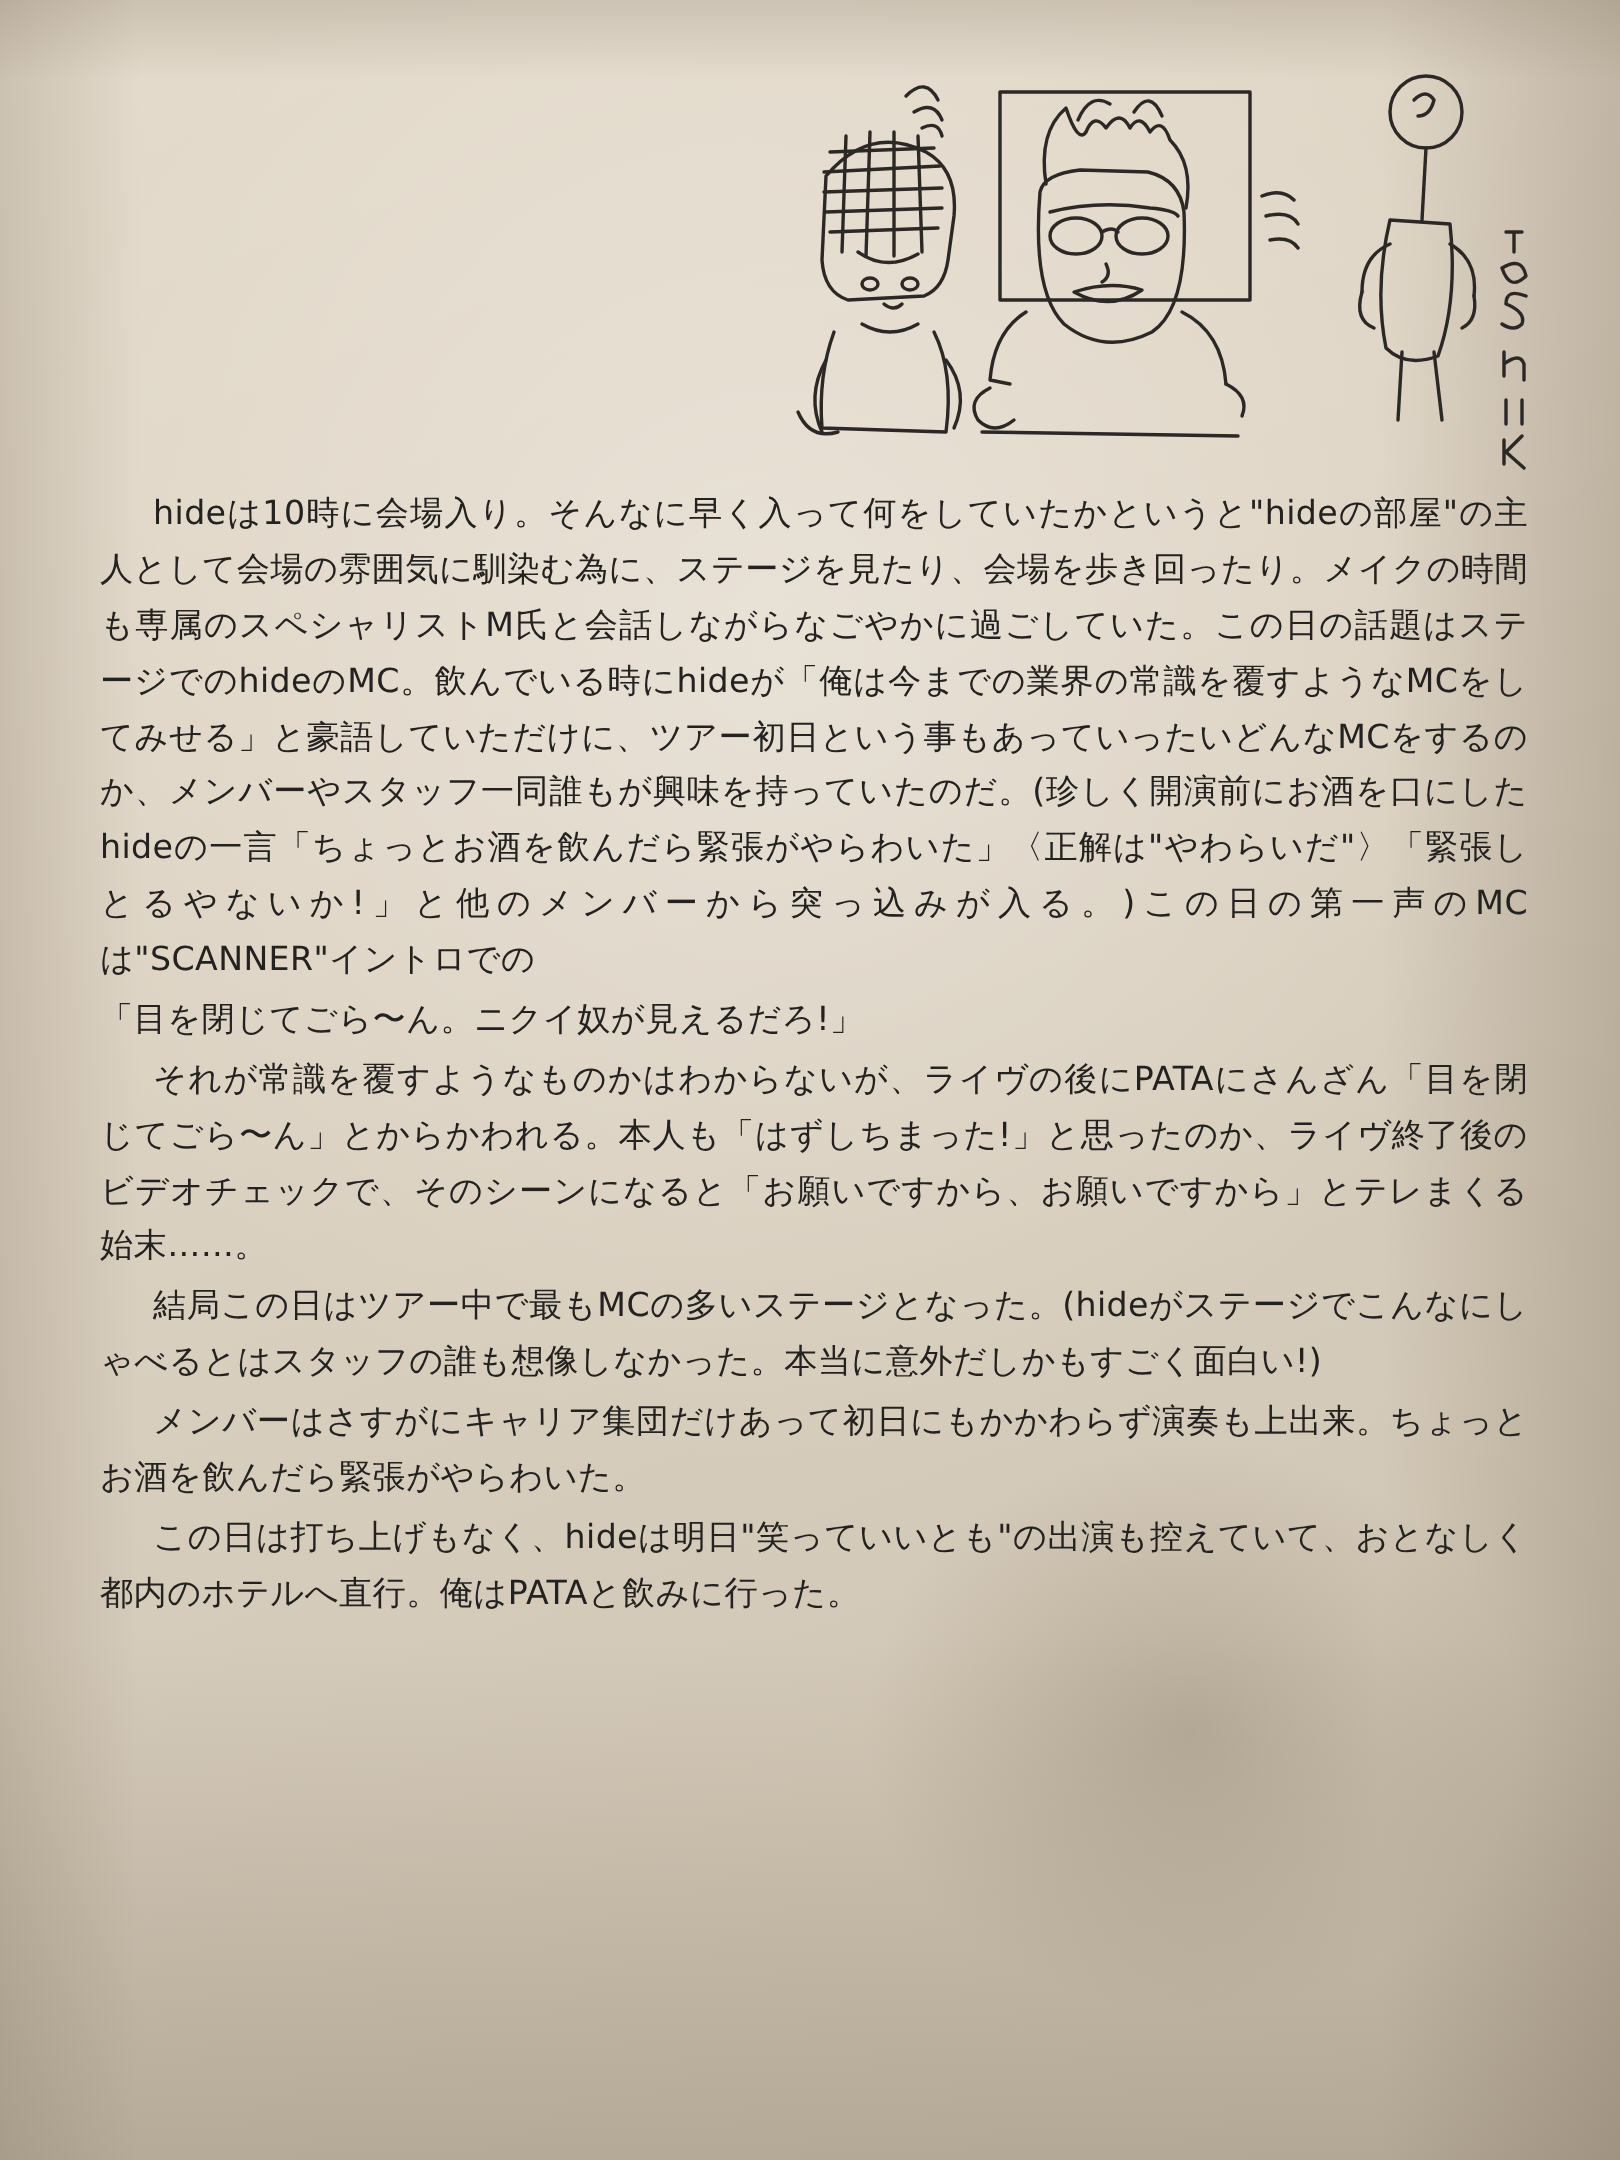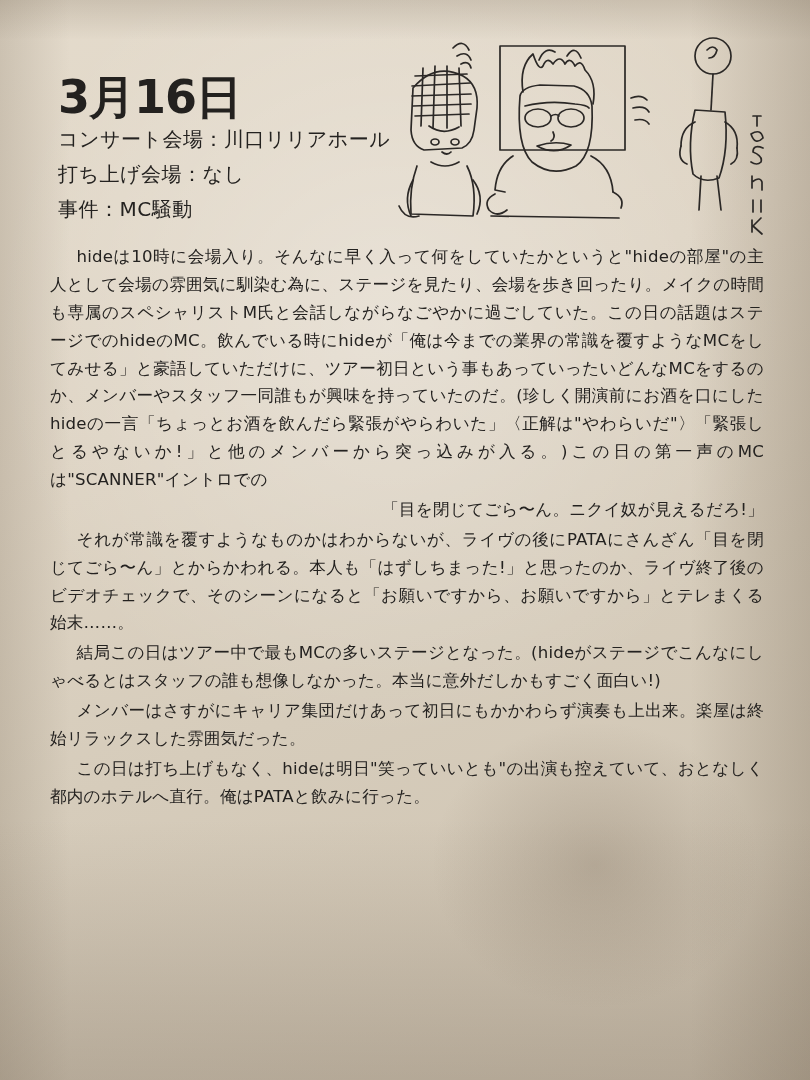--- a/index.html
+++ b/index.html
@@ -95,43 +95,37 @@
     font-size: 16.6px;
     line-height: 1.68;
     letter-spacing: 0.2px;
     text-align: justify;
   }
   #body-text p {
     margin: 0 0 2px 0;
   }
   p.indent { text-indent: 1.6em; }
   p.center {
-    text-align: right;
+    text-align: left;
     margin-top: 13px;
     margin-bottom: 9px;
   }
   p.tight { margin-bottom: 0; }
 </style>
 </head>
 <body>
 
 <div id="page">
 
   <div class="shade shade-top"></div>
   <div class="shade shade-left"></div>
   <div class="shade shade-right"></div>
   <div class="shade shade-bottom"></div>
   <div class="shade shade-blob"></div>
 
-  <div id="header-block">
-    <div id="date-title">3月16日</div>
-    <div class="meta-line">コンサート会場：川口リリアホール</div>
-    <div class="meta-line">打ち上げ会場：なし</div>
-    <div class="meta-line">事件：MC騒動</div>
-  </div>
 
   <div id="doodle">
     <svg width="390" height="215" viewBox="0 0 390 215" fill="none" stroke="#2b2826" stroke-width="1.7" stroke-linecap="round" stroke-linejoin="round">
 
       <g>
 
         <path d="M18 58 q22 -26 50 -12 q16 9 14 32 l-3 22 q-2 14 -12 18 l-38 2 q-12 -4 -13 -20 z"></path>
         <path d="M20 46 l52 -2 M17 56 l58 -3 M17 66 l59 -2 M18 76 l58 -2 M20 86 l54 -2"></path>
         <path d="M28 38 l-2 58 M40 36 l-2 62 M52 36 l0 62 M64 38 l2 58"></path>
 
@@ -196,17 +190,17 @@
         <path d="M357 190 l0 12 M366 188 l-8 8 l9 8"></path>
       </g>
     </svg>
   </div>
 
   <div id="body-text">
     <p class="indent">hideは10時に会場入り。そんなに早く入って何をしていたかというと"hideの部屋"の主人として会場の雰囲気に馴染む為に、ステージを見たり、会場を歩き回ったり。メイクの時間も専属のスペシャリストM氏と会話しながらなごやかに過ごしていた。この日の話題はステージでのhideのMC。飲んでいる時にhideが「俺は今までの業界の常識を覆すようなMCをしてみせる」と豪語していただけに、ツアー初日という事もあっていったいどんなMCをするのか、メンバーやスタッフ一同誰もが興味を持っていたのだ。(珍しく開演前にお酒を口にしたhideの一言「ちょっとお酒を飲んだら緊張がやらわいた」〈正解は"やわらいだ"〉「緊張しとるやないか!」と他のメンバーから突っ込みが入る。)この日の第一声のMCは"SCANNER"イントロでの</p>
     <p class="center">「目を閉じてごら〜ん。ニクイ奴が見えるだろ!」</p>
     <p class="indent">それが常識を覆すようなものかはわからないが、ライヴの後にPATAにさんざん「目を閉じてごら〜ん」とからかわれる。本人も「はずしちまった!」と思ったのか、ライヴ終了後のビデオチェックで、そのシーンになると「お願いですから、お願いですから」とテレまくる始末……。</p>
     <p class="indent">結局この日はツアー中で最もMCの多いステージとなった。(hideがステージでこんなにしゃべるとはスタッフの誰も想像しなかった。本当に意外だしかもすごく面白い!)</p>
-    <p class="indent">メンバーはさすがにキャリア集団だけあって初日にもかかわらず演奏も上出来。楽屋は終始リラックスした雰囲気だった。</p>
+    <p class="indent">メンバーはさすがにキャリア集団だけあって初日にもかかわらず演奏も上出来。ちょっとお酒を飲んだら緊張がやらわいた。</p>
     <p class="indent tight">この日は打ち上げもなく、hideは明日"笑っていいとも"の出演も控えていて、おとなしく都内のホテルへ直行。俺はPATAと飲みに行った。</p>
   </div>
 
 </div>
 
 </body></html>

